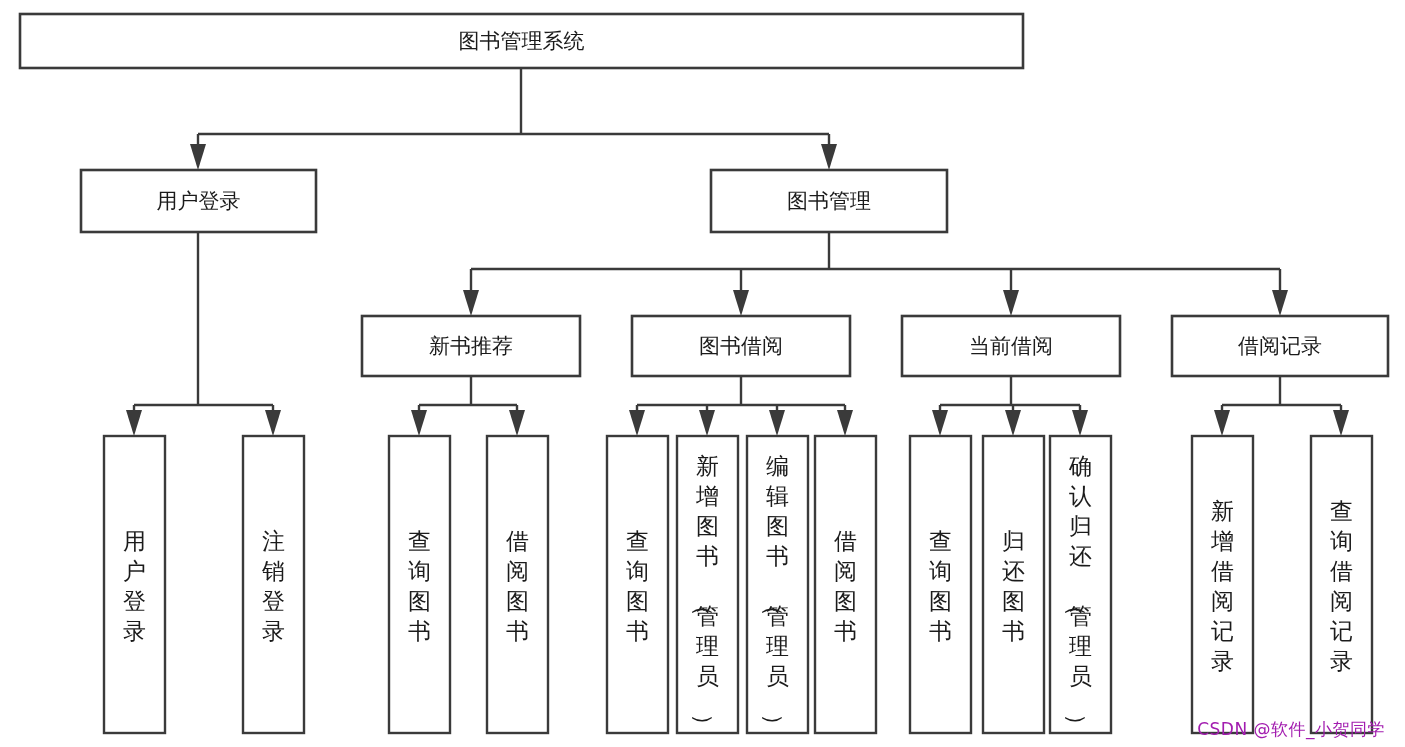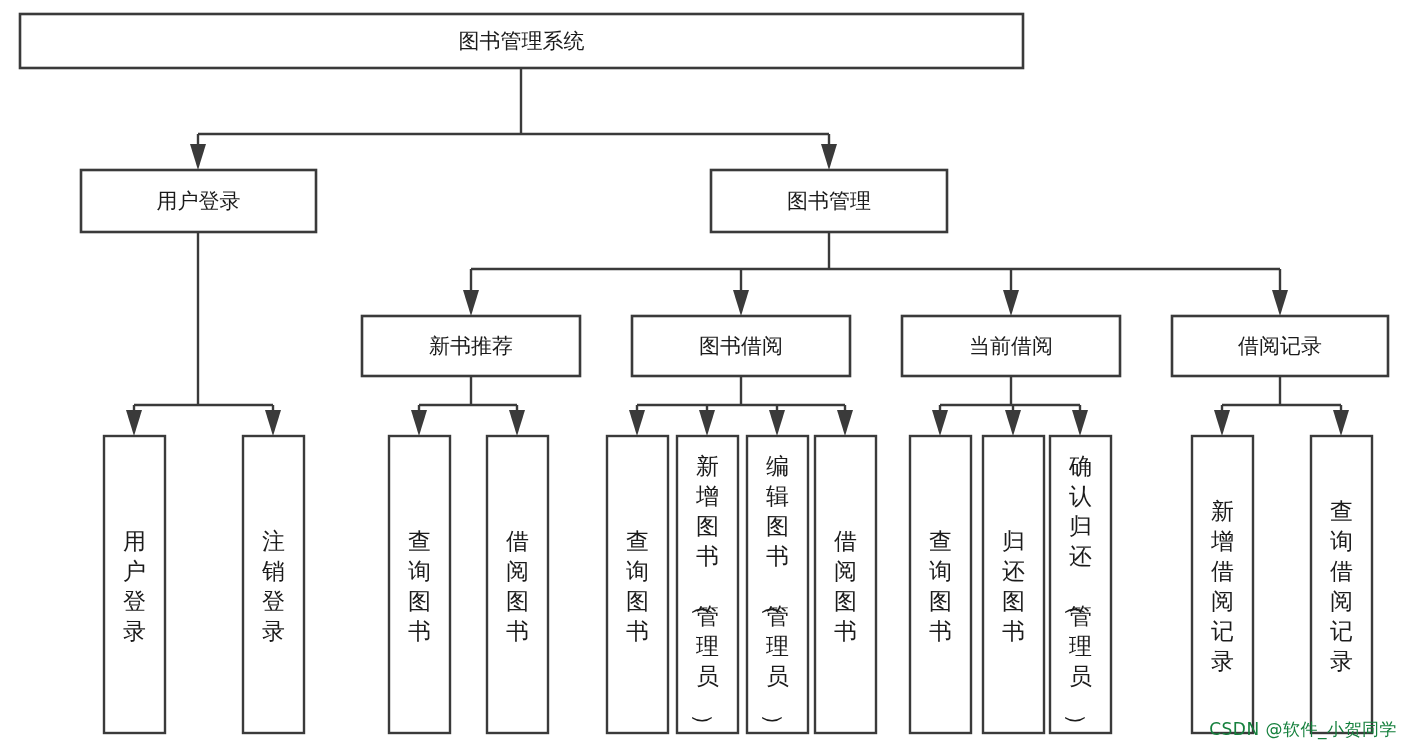--- a/index.html
+++ b/index.html
@@ -52,25 +52,25 @@
     dominant-baseline: middle;
   }
   .node-label-v {
     font-family: "DejaVu Sans", "Liberation Sans", sans-serif;
     font-size: 23px;
     fill: #1b1b1b;
     text-anchor: middle;
   }
   .watermark-text {
     position: absolute;
-    right: 8px;
+    right: 20px;
     bottom: 6px;
     font-family: "DejaVu Sans", "Liberation Sans", sans-serif;
     font-size: 17px;
-    color: #15803d;
+    color: #a21caf;
     letter-spacing: 0.5px;
     white-space: nowrap;
     user-select: none;
   }
 </style>
 </head>
 <body>
 
 <div id="diagram-root">
   <svg id="structure-chart" viewBox="0 0 1405 747">

